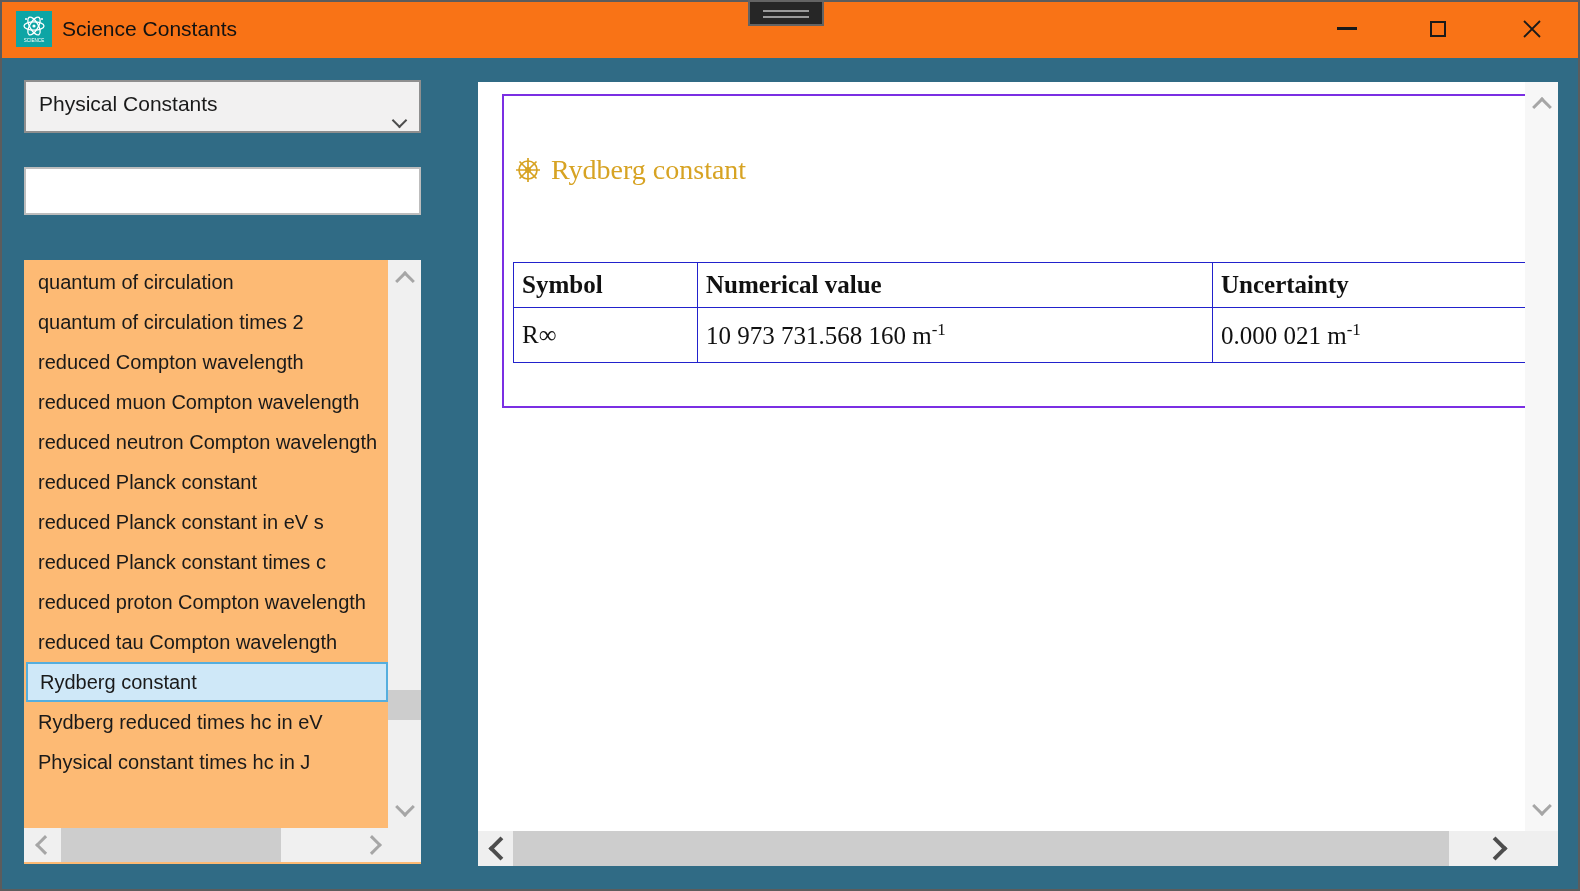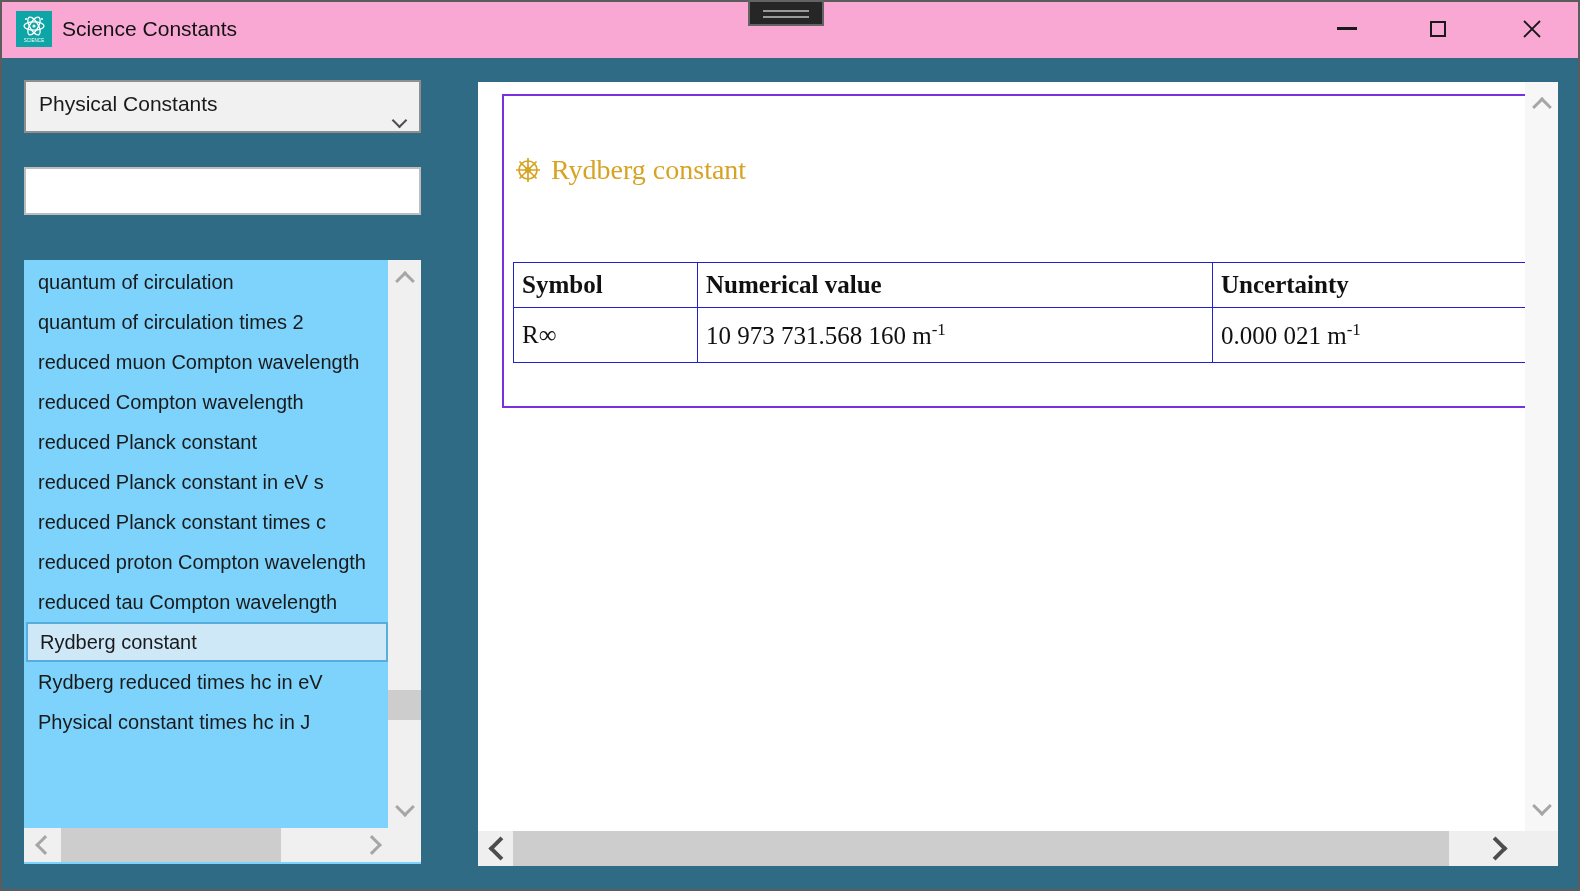--- a/index.html
+++ b/index.html
@@ -5,21 +5,21 @@
   html,body{margin:0;padding:0;}
   body{
     width:1580px;height:891px;position:relative;overflow:hidden;
     background:#306b85;
     font-family:"Liberation Sans", sans-serif;
     -webkit-font-smoothing:antialiased;
   }
   .frame{position:absolute;inset:0;border:2px solid #5c5c5c;pointer-events:none;z-index:50;}
 
   
-  .titlebar{position:absolute;left:0;top:0;width:1580px;height:58px;background:#f9a8d4;}
+  .titlebar{position:absolute;left:0;top:0;width:1580px;height:58px;background:#f97316;}
   .app-icon{position:absolute;left:16px;top:11px;width:36px;height:36px;}
   .win-title{position:absolute;left:62px;top:0;height:58px;line-height:58px;font-size:21px;color:#121212;}
   .drag-handle{position:absolute;left:748px;top:0;width:76px;height:26px;background:#262626;border:2px solid #636363;box-sizing:border-box;z-index:60;}
   .drag-handle .bar{position:absolute;left:13px;width:46px;height:2px;background:#9a9a9a;}
   .drag-handle .bar.b1{top:8px;} .drag-handle .bar.b2{top:14px;}
   .win-btn{position:absolute;top:0;width:46px;height:57px;display:flex;align-items:center;justify-content:center;cursor:default;}
   .btn-min{left:1324px;} .btn-max{left:1415px;} .btn-close{left:1509px;}
   .glyph-min{width:20px;height:2.6px;background:#1a1a1a;}
   .glyph-max{width:16px;height:16px;border:2px solid #1a1a1a;box-sizing:border-box;}
 
@@ -28,21 +28,21 @@
     position:absolute;left:24px;top:80px;width:397px;height:53px;box-sizing:border-box;
     background:#f2f1f1;border:2px solid #8f8f8f;
     font-size:21px;color:#1a1a1a;line-height:43px;padding-left:13px;
   }
   .dropdown .chev-wrap{position:absolute;right:14px;top:15px;}
   .filter{
     position:absolute;left:24px;top:167px;width:397px;height:48px;box-sizing:border-box;
     background:#ffffff;border:2px solid #bdbdbd;outline:none;
     font-family:"Liberation Sans",sans-serif;font-size:20px;padding:0 10px;
   }
-  .listbox{position:absolute;left:24px;top:260px;width:397px;height:604px;background:#7dd3fc;}
+  .listbox{position:absolute;left:24px;top:260px;width:397px;height:604px;background:#fdba74;}
   .list-items{position:absolute;left:2px;top:2px;width:362px;height:564px;overflow:hidden;}
   .list-item{
     height:40px;line-height:40px;box-sizing:border-box;padding-left:12px;
     font-size:20px;color:#1a1a1a;white-space:nowrap;overflow:hidden;
   }
   .list-item.selected{background:#cfe8f8;border:2px solid #55aede;line-height:36px;}
 
   
   .chev{display:inline-block;width:11px;height:11px;border-style:solid;border-width:3px 3px 0 0;border-color:#a6a6a6;}
   .chev.up{transform:rotate(-45deg);} .chev.down{transform:rotate(135deg);}
@@ -133,22 +133,23 @@
   <span>Physical Constants</span>
   <span class="chev-wrap"><span class="chev down sel"></span></span>
 </div>
 
 <input class="filter" type="text" value="" style="">
 
 <div class="listbox">
   <div class="list-items">
       <div class="list-item">quantum of circulation</div>
       <div class="list-item">quantum of circulation times 2</div>
+      <div class="list-item">reduced Compton wavelength</div>
       <div class="list-item">reduced muon Compton wavelength</div>
-      <div class="list-item">reduced Compton wavelength</div>
+      <div class="list-item">reduced neutron Compton wavelength</div>
       <div class="list-item">reduced Planck constant</div>
       <div class="list-item">reduced Planck constant in eV s</div>
       <div class="list-item">reduced Planck constant times c</div>
       <div class="list-item">reduced proton Compton wavelength</div>
       <div class="list-item">reduced tau Compton wavelength</div>
       <div class="list-item selected">Rydberg constant</div>
       <div class="list-item">Rydberg reduced times hc in eV</div>
       <div class="list-item">Physical constant times hc in J</div>
     </div>
 

